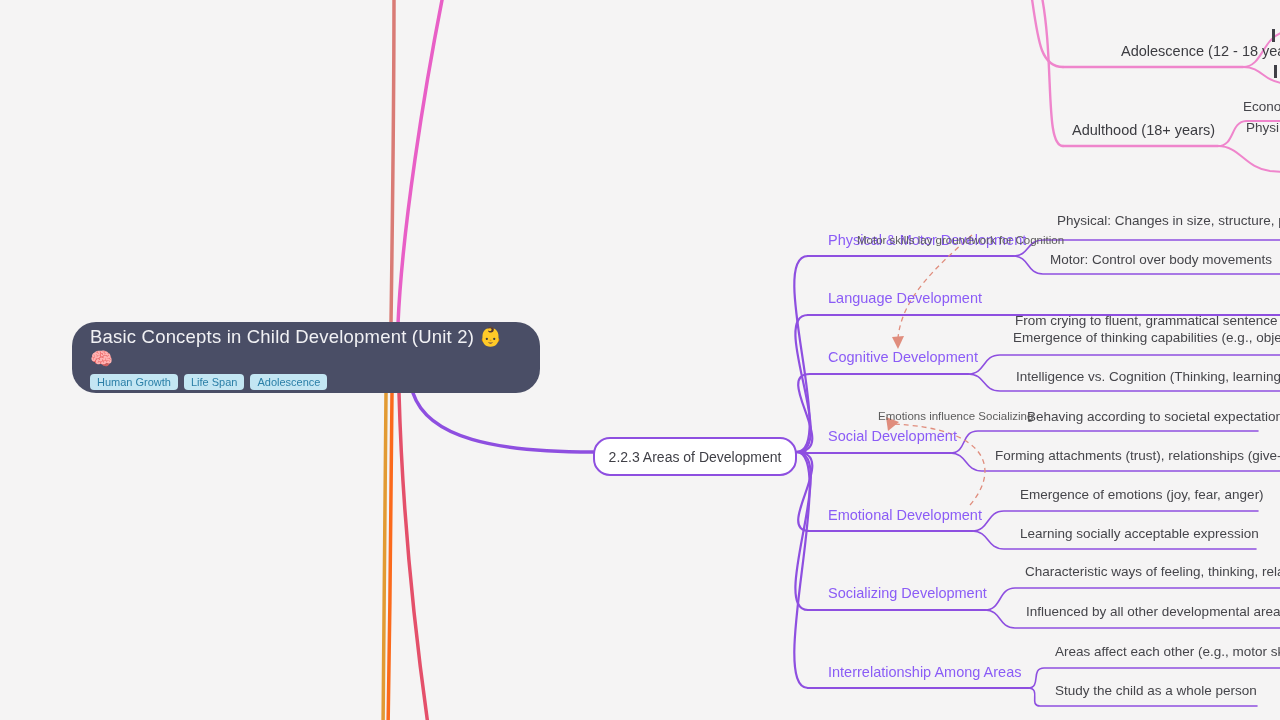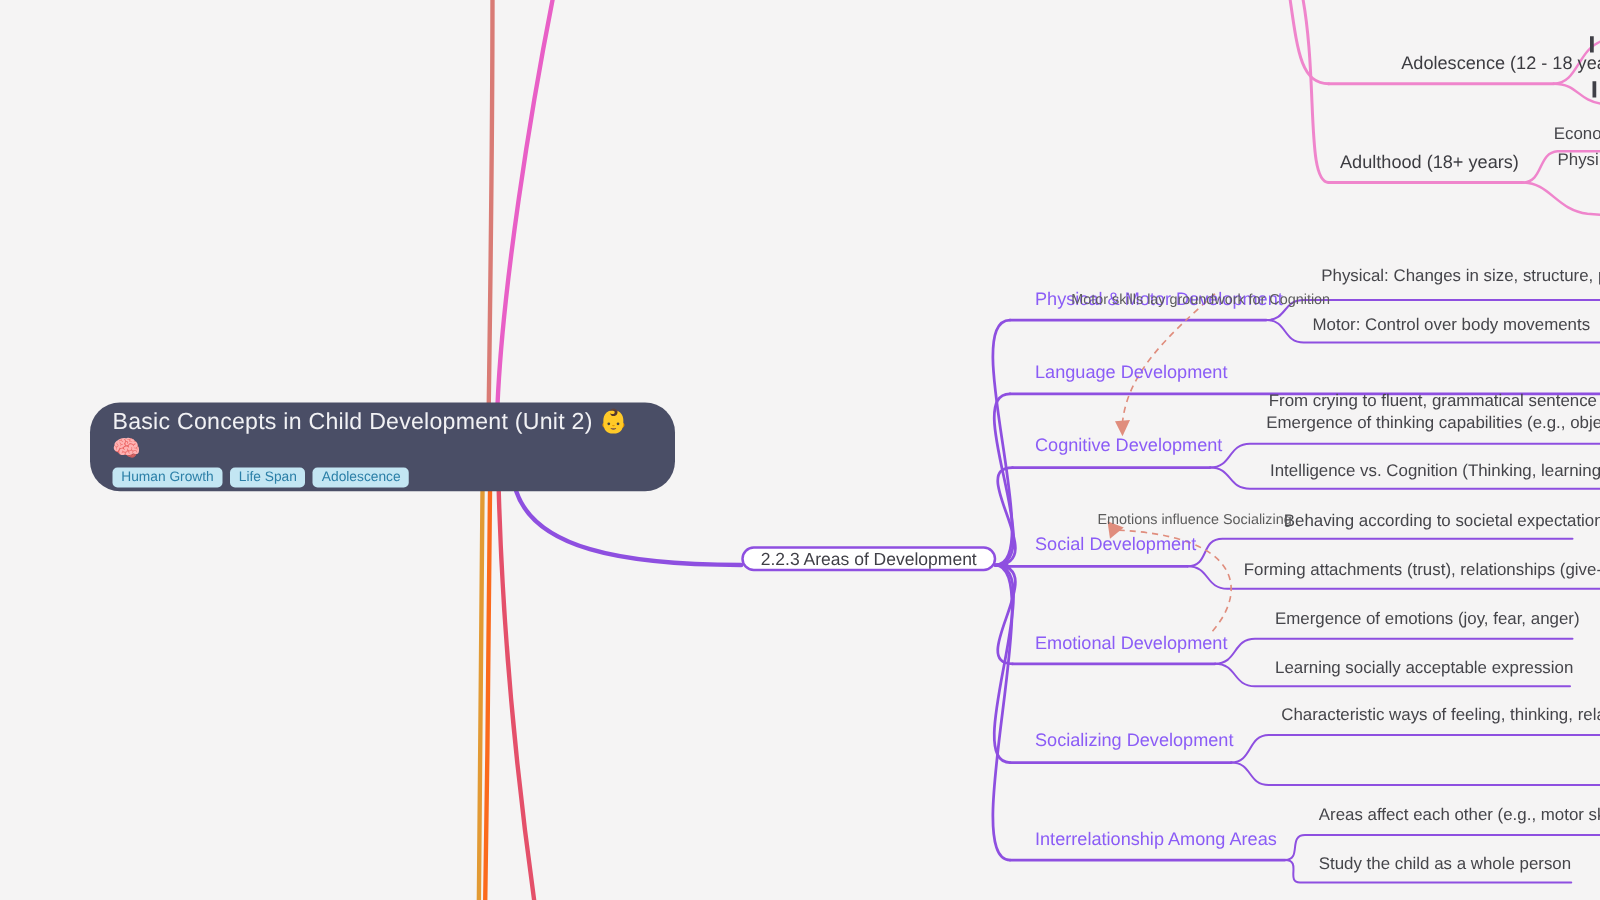--- a/index.html
+++ b/index.html
@@ -19,21 +19,21 @@
     display:flex;flex-direction:column;justify-content:center;
     padding:0 18px;gap:4px;
   }
   .root-title{font-size:18.5px;color:#f1f1f4;letter-spacing:.2px;}
   .root-tags{display:flex;gap:6px;}
   .tag-pill{
     font-size:11px;background:#c3e6f3;color:#2b7fa7;
     padding:2px 7px;border-radius:4px;display:inline-block;
   }
   .area-node{
-    position:absolute;left:593px;top:437px;width:204px;height:20px;
+    position:absolute;left:593px;top:437px;width:204px;height:39px;
     background:#ffffff;border:2.2px solid #8e4fe0;border-radius:17px;
     box-sizing:border-box;display:flex;align-items:center;justify-content:center;
     font-size:14px;color:#3f3f46;
   }
 </style>
 </head>
 <body>
 
 <div class="stage">
 
@@ -136,20 +136,21 @@
   <div class="abs leaf-label" style="left:1057px;top:213px;">Physical: Changes in size, structure, p</div>
   <div class="abs leaf-label" style="left:1050px;top:252px;">Motor: Control over body movements</div>
   <div class="abs leaf-label" style="left:1015px;top:291px;margin-top:22px;">From crying to fluent, grammatical sentence</div>
   <div class="abs leaf-label" style="left:1013px;top:330px;">Emergence of thinking capabilities (e.g., obje</div>
   <div class="abs leaf-label" style="left:1016px;top:369px;">Intelligence vs. Cognition (Thinking, learning</div>
   <div class="abs leaf-label" style="left:1027px;top:409px;">Behaving according to societal expectations</div>
   <div class="abs leaf-label" style="left:995px;top:448px;">Forming attachments (trust), relationships (give-</div>
   <div class="abs leaf-label" style="left:1020px;top:487px;">Emergence of emotions (joy, fear, anger)</div>
   <div class="abs leaf-label" style="left:1020px;top:526px;">Learning socially acceptable expression</div>
   <div class="abs leaf-label" style="left:1025px;top:564px;">Characteristic ways of feeling, thinking, rela</div>
+  <div class="abs leaf-label" style="left:1026px;top:604px;">Influenced by all other developmental area</div>
   <div class="abs leaf-label" style="left:1055px;top:644px;">Areas affect each other (e.g., motor sk</div>
   <div class="abs leaf-label" style="left:1055px;top:683px;">Study the child as a whole person</div>
 
   <div class="abs pink-label" style="left:1121px;top:43px;">Adolescence (12 - 18 years)</div>
   <div class="abs pink-label" style="left:1072px;top:122px;">Adulthood (18+ years)</div>
   <div class="abs leaf-label" style="left:1243px;top:99px;">Econo</div>
   <div class="abs leaf-label" style="left:1246px;top:120px;">Physi</div>
 
   <div class="abs xlink-label" style="left:857px;top:234px;">Motor skills lay groundwork for Cognition</div>
   <div class="abs xlink-label" style="left:878px;top:410px;">Emotions influence Socializing</div>

